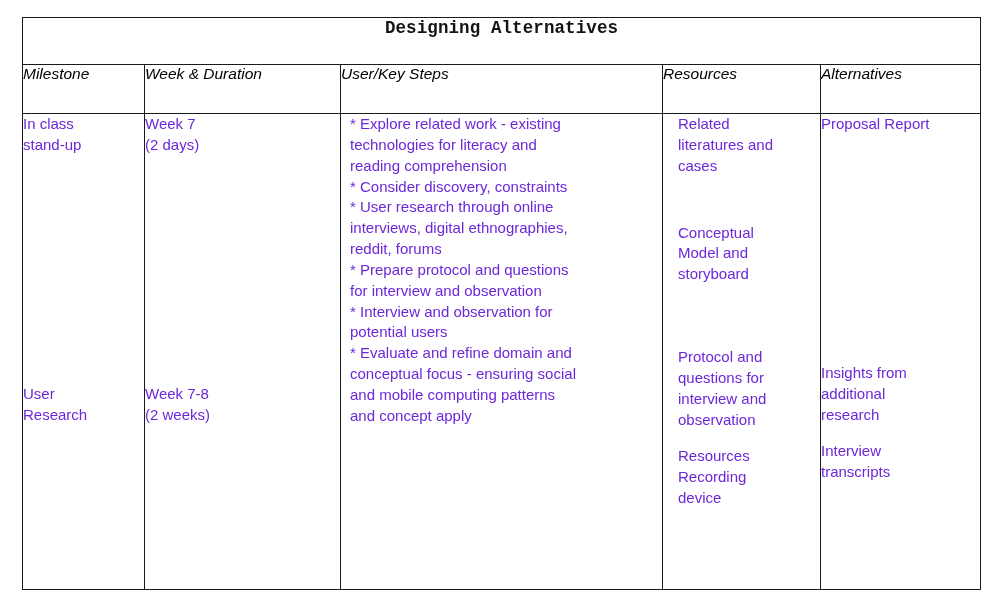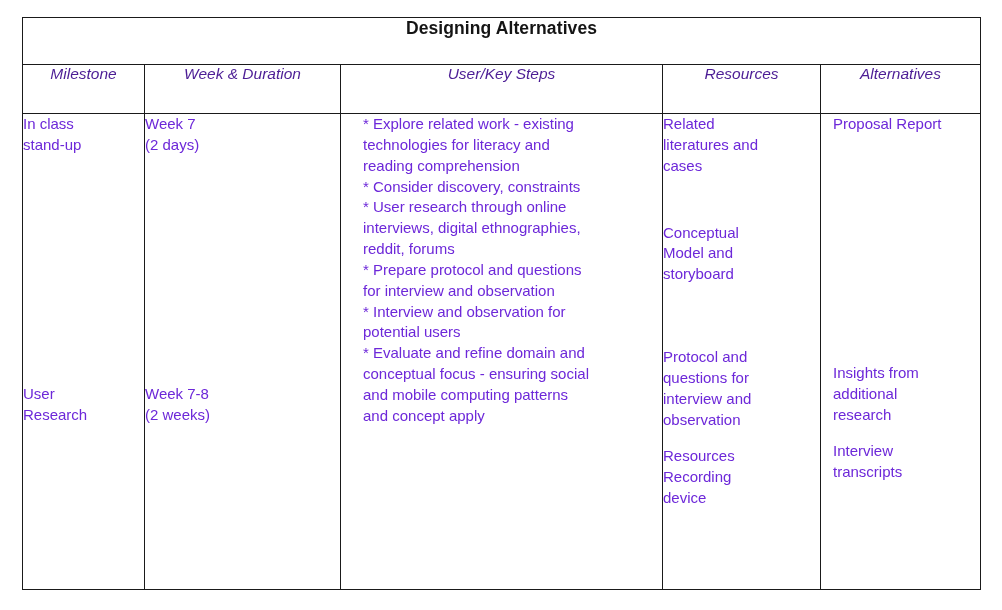--- a/index.html
+++ b/index.html
@@ -42,44 +42,45 @@
 
   
   .title-cell {
     height: 46px;
     text-align: center;
     vertical-align: middle;
     font-weight: bold;
     font-size: 17.5px;
     letter-spacing: 0.1px;
     color: #141414;
+    font-family: Liberation Mono, monospace;
   }
 
   
   .col-head {
     height: 48px;
-    text-align: center;
+    text-align: left;
     vertical-align: middle;
     font-style: italic;
     font-weight: normal;
     font-size: 15.5px;
-    color: #4c1d95;
+    color: #000000;
   }
 
   
   .body-cell {
     height: 475px;
     padding: 12px 10px 10px 11px;
     font-size: 15px;
     line-height: 1.39;
     color: #6d28d9;
   }
-  .body-cell.pad-tasks { padding-left: 22px; padding-right: 14px; }
-  .body-cell.pad-res   { padding-left: 0; }
-  .body-cell.pad-del   { padding-left: 12px; }
+  .body-cell.pad-tasks { padding-left: 9px; padding-right: 14px; }
+  .body-cell.pad-res   { padding-left: 15px; }
+  .body-cell.pad-del   { }
 
   .block {
     white-space: pre-line;
   }
 
   
   .gap-xs { height: 16px; }
   .gap-l  { height: 62px; }
 
   .off-milestone-2 { height: 228px; }

